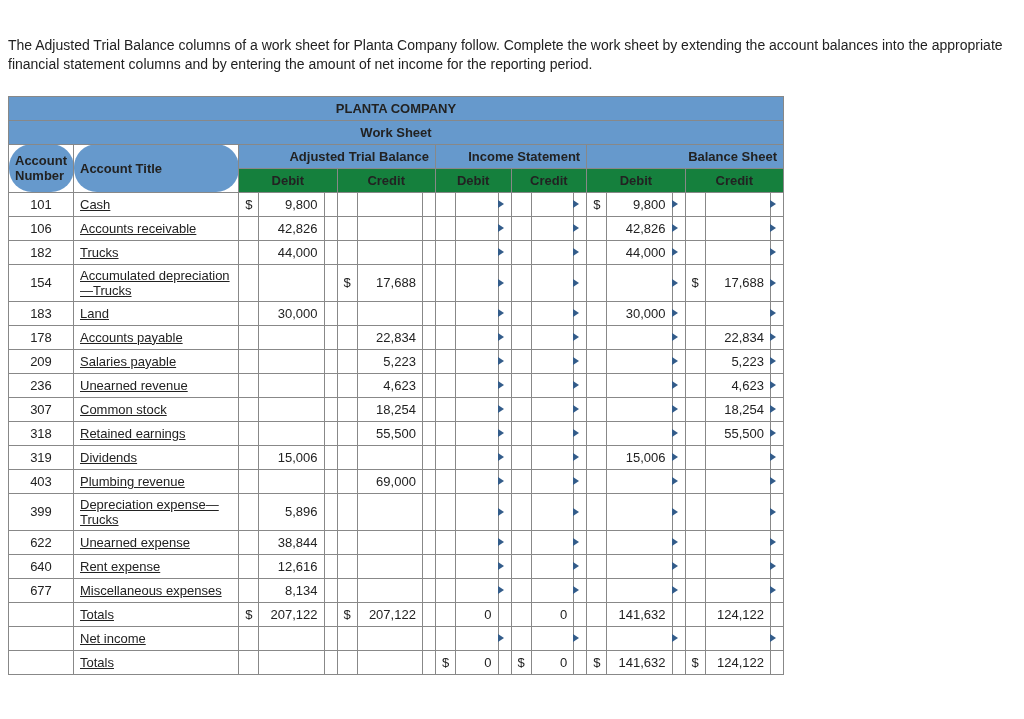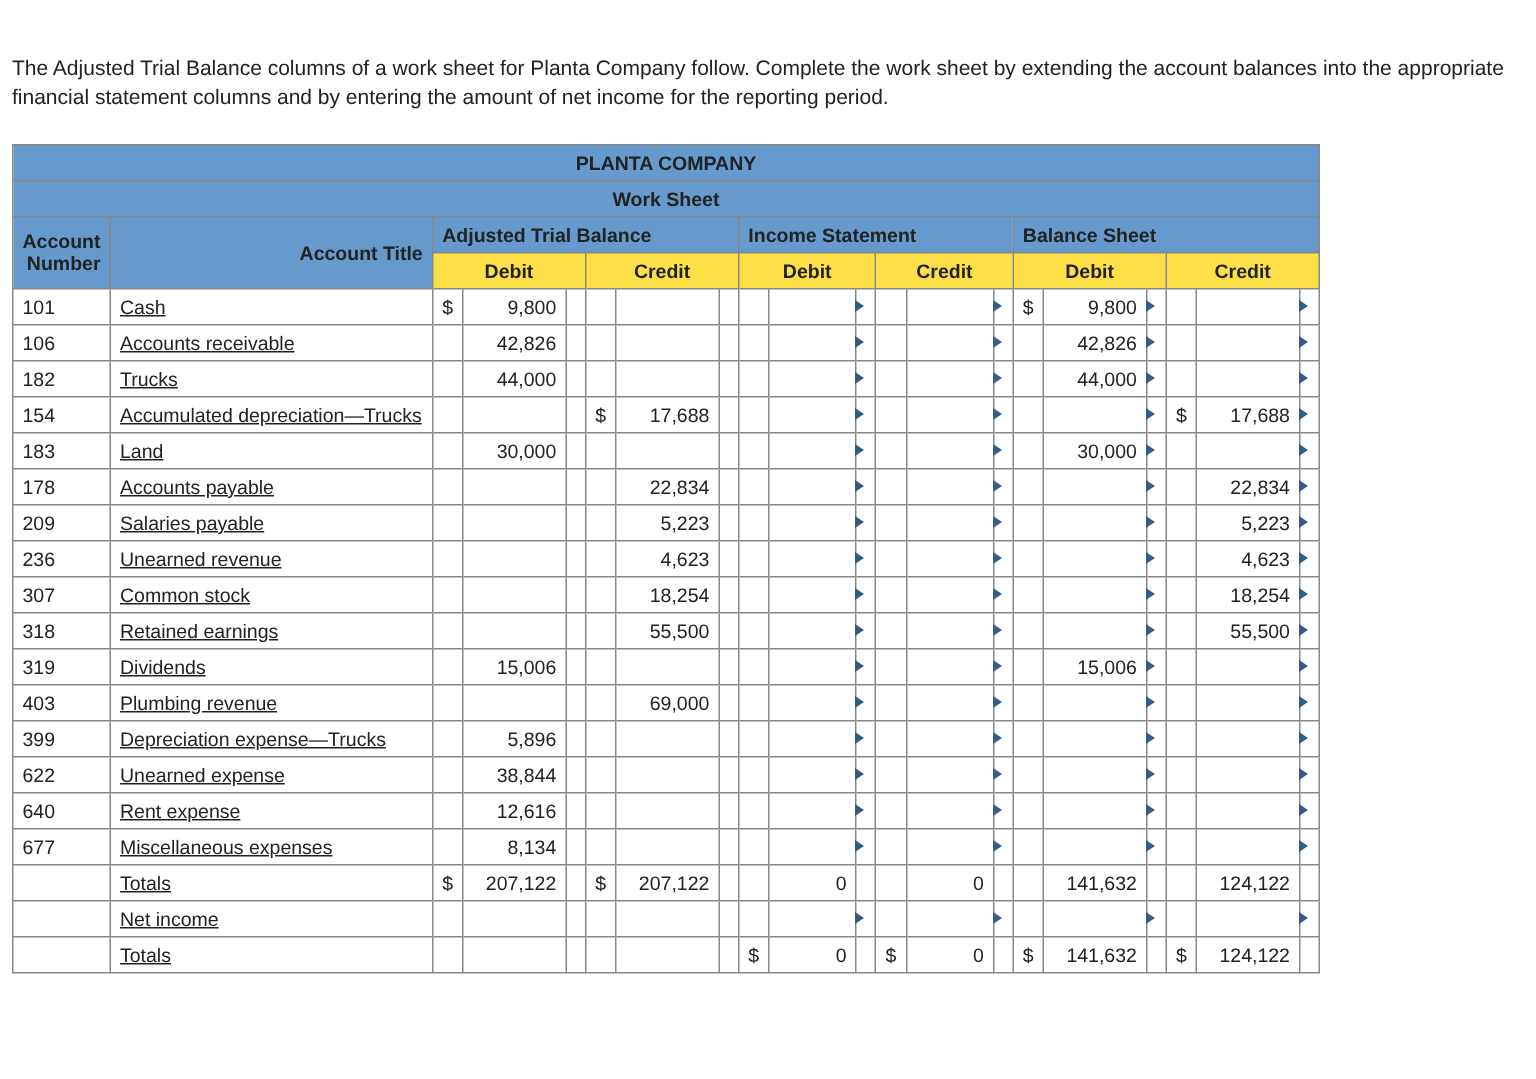--- a/index.html
+++ b/index.html
@@ -13,39 +13,39 @@
   }
   .instructions {
     font-size: 14px;
     line-height: 1.35;
     margin-bottom: 22px;
     max-width: 1000px;
     margin-top: 28px;
   }
   table.ws {
     border-collapse: collapse;
-    width: 872px;
+    width: 776px;
   }
   table.ws th, table.ws td {
     border: 1px solid #888;
     padding: 3px 6px;
     height: 24px;
   }
   .hdr {
     background: #6699cc;
     font-weight: bold;
-    text-align: left;
-  }
-  .hdr-left { text-align: right; }
+    text-align: right;
+  }
+  .hdr-left { text-align: left; border-radius: 23px; }
   .subhdr {
-    background: #fde047;
+    background: #15803d;
     font-weight: bold;
     text-align: center;
   }
-  td.acct-num { text-align: left; width: 60px; }
+  td.acct-num { text-align: center; width: 60px; }
   td.acct-title { width: 258px; padding-left: 6px; text-decoration: underline; }
   td.sym { width: 18px; text-align: left; border-right: none; }
   td.val { width: 72px; text-align: right; border-left: none; padding-right: 4px; position: relative; }
   td.tick { width: 10px; border-left: none; padding:0; position: relative; }
   td.tick::before {
     content: "";
     position: absolute;
     left: -1px; top: 50%;
     width: 0; height: 0;
     border-left: 6px solid #335c8a;

